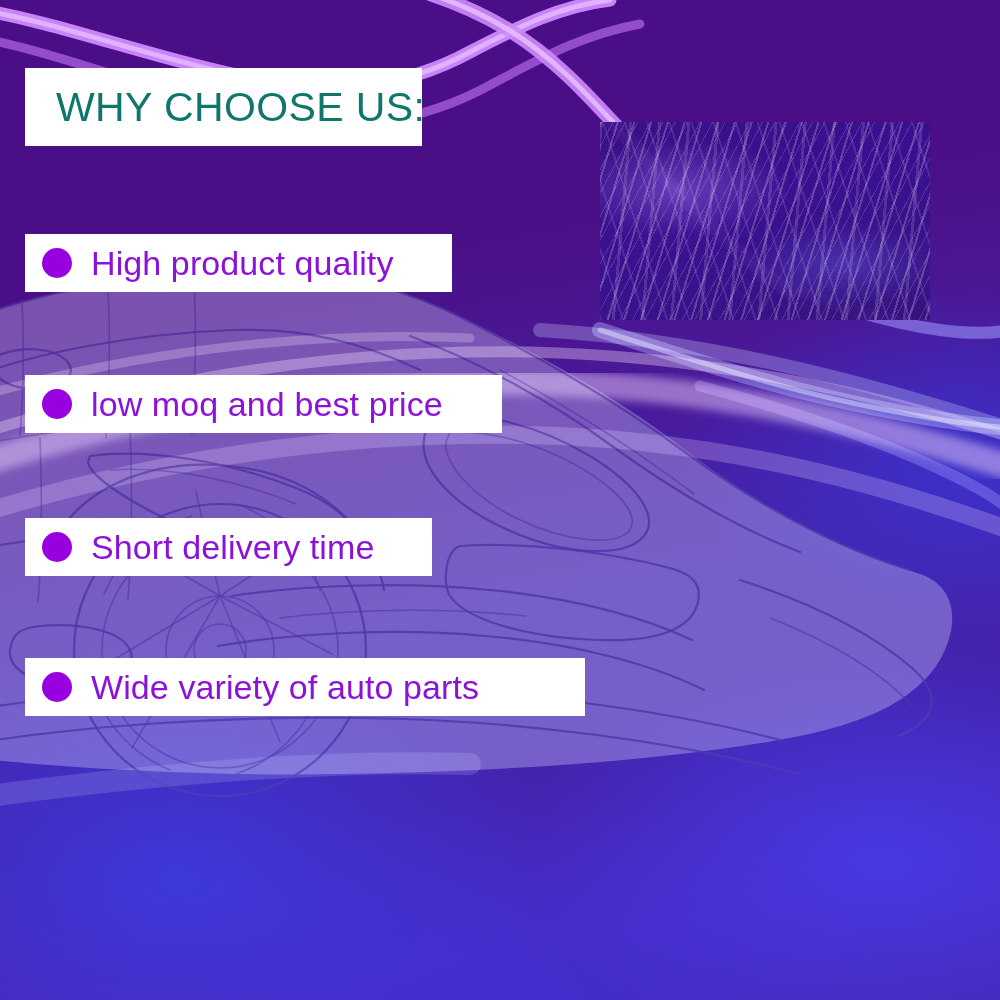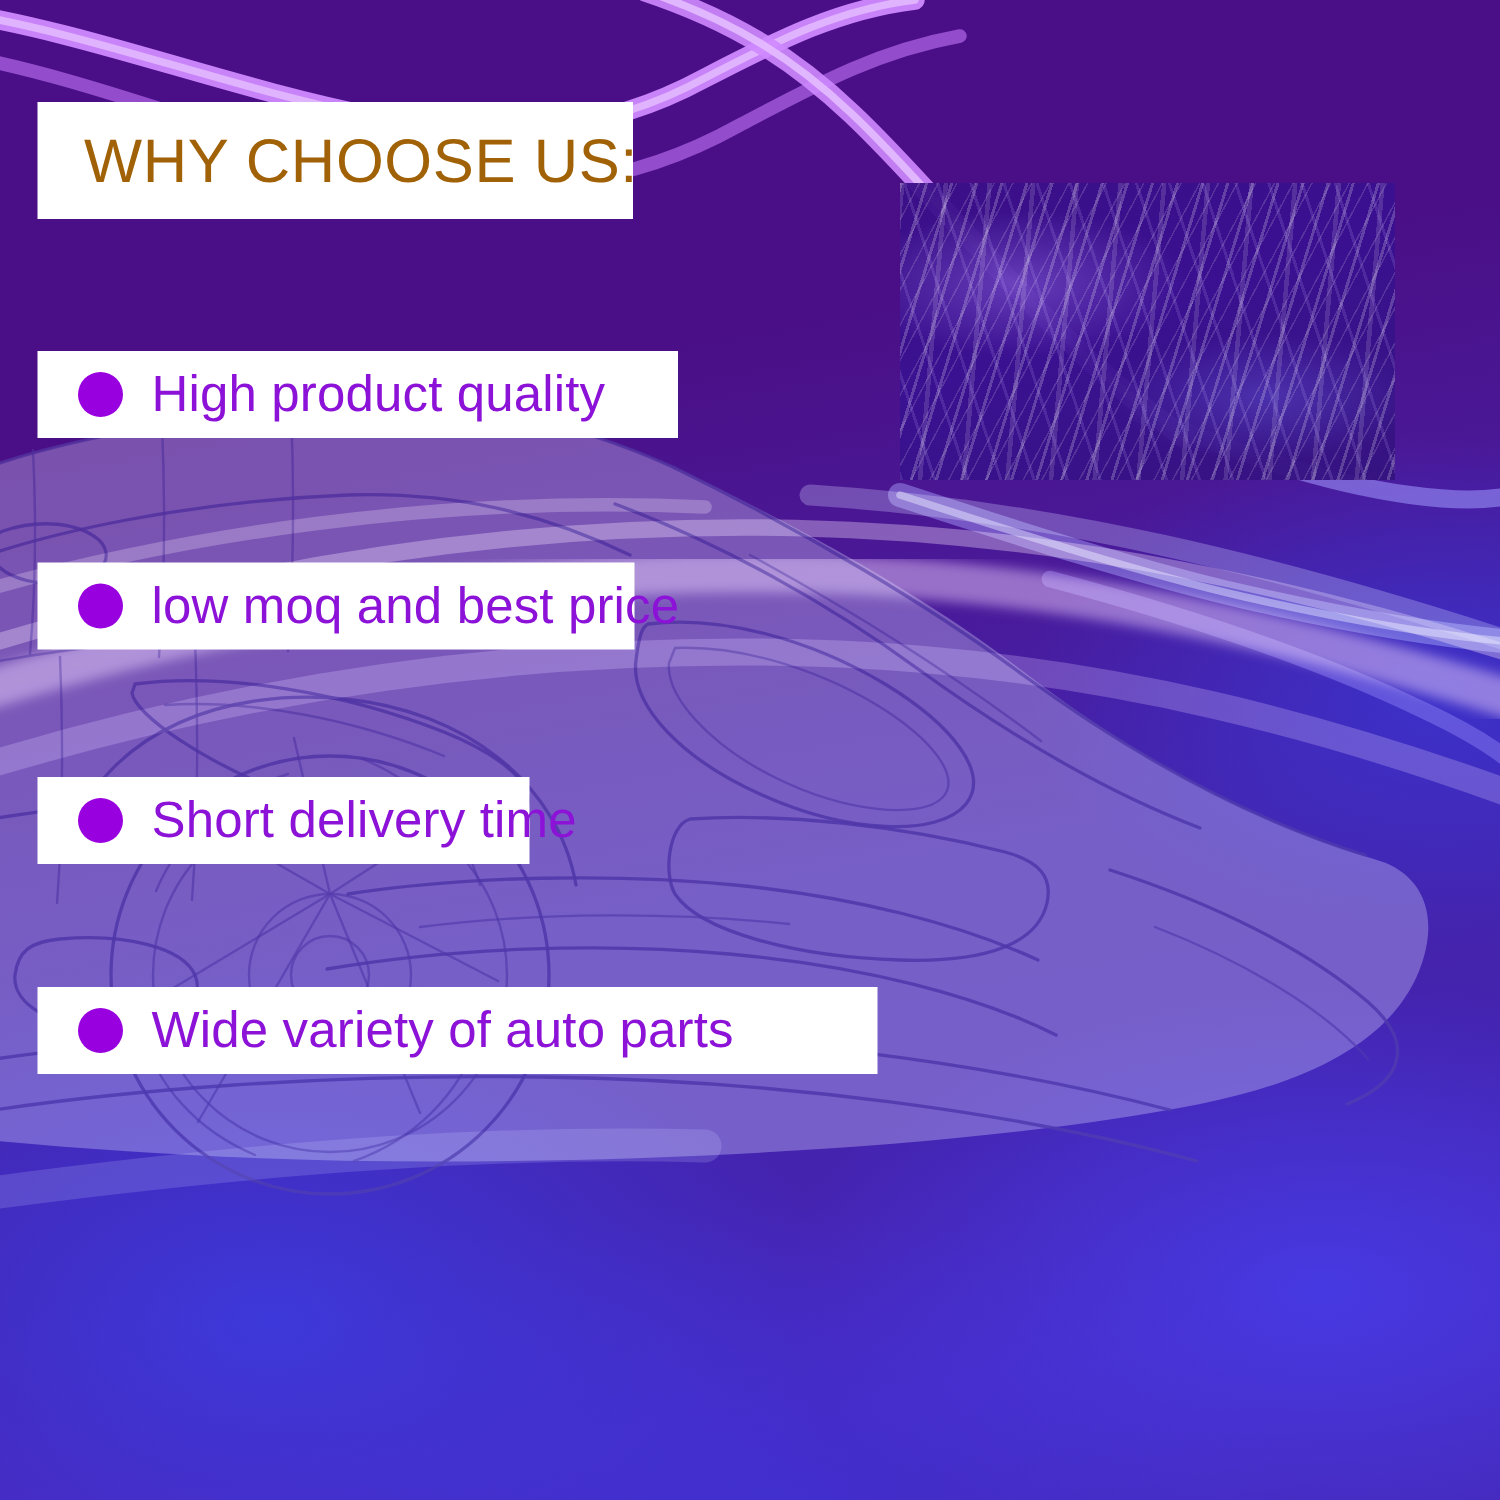--- a/index.html
+++ b/index.html
@@ -101,50 +101,50 @@
     align-items: center;
   }
 
   #title-panel {
     left: 25px; top: 68px;
     width: 397px; height: 78px;
     padding-left: 31px;
     box-sizing: border-box;
   }
   #title-text {
-    color: #a16207;
+    color: #0f766e;
     font-size: 41px;
     font-weight: 400;
     letter-spacing: .4px;
     white-space: nowrap;
   }
 
   .bullet-panel {
-    padding-left: 27px;
+    padding-left: 17px;
     box-sizing: border-box;
     height: 58px;
   }
   .bullet-dot {
     width: 30px; height: 30px;
     border-radius: 50%;
     background: #9900e0;
     flex: 0 0 auto;
     margin-right: 19px;
   }
   .bullet-text {
     color: #8c12d8;
     font-size: 34px;
     font-weight: 400;
     white-space: nowrap;
     letter-spacing: .1px;
   }
 
   #bullet-panel-0 { left: 25px; top: 234px; width: 427px; }
-  #bullet-panel-1 { left: 25px; top: 375px; width: 398px; }
-  #bullet-panel-2 { left: 25px; top: 518px; width: 328px; }
+  #bullet-panel-1 { left: 25px; top: 375px; width: 477px; }
+  #bullet-panel-2 { left: 25px; top: 518px; width: 407px; }
   #bullet-panel-3 { left: 25px; top: 658px; width: 560px; }
 </style>
 </head>
 <body>
 
 <div id="stage">
 
   <div class="bg-layer" id="bg-base"></div>
   <div class="bg-layer" id="bg-blue-glow"></div>
 

